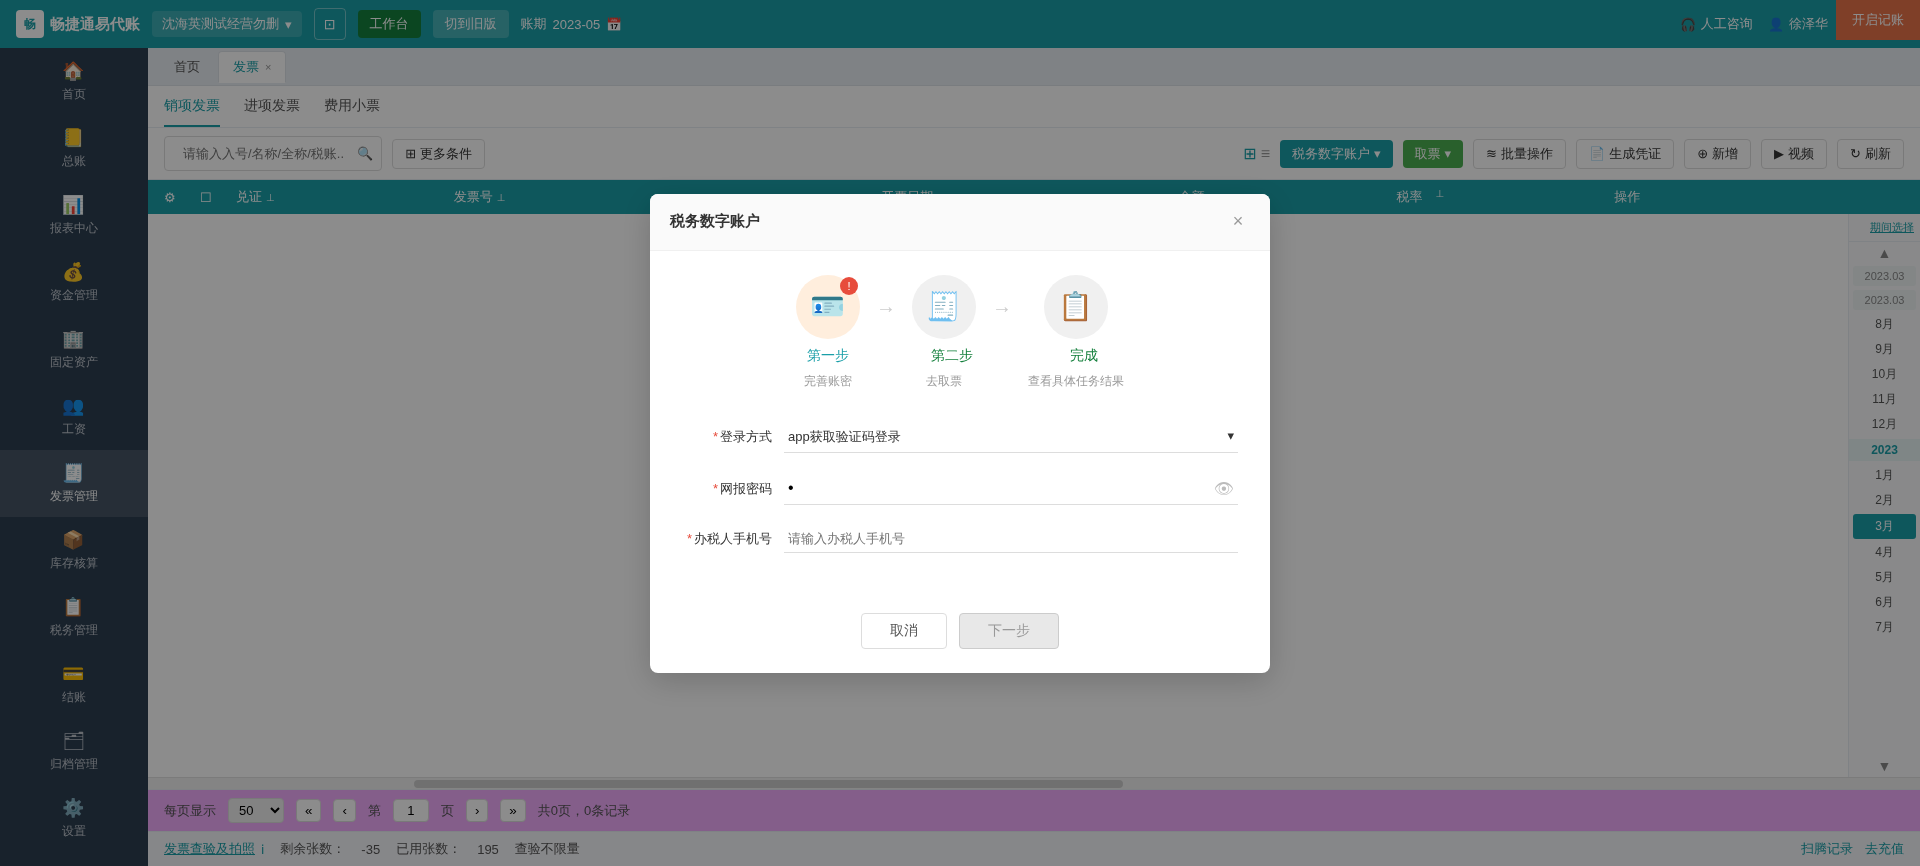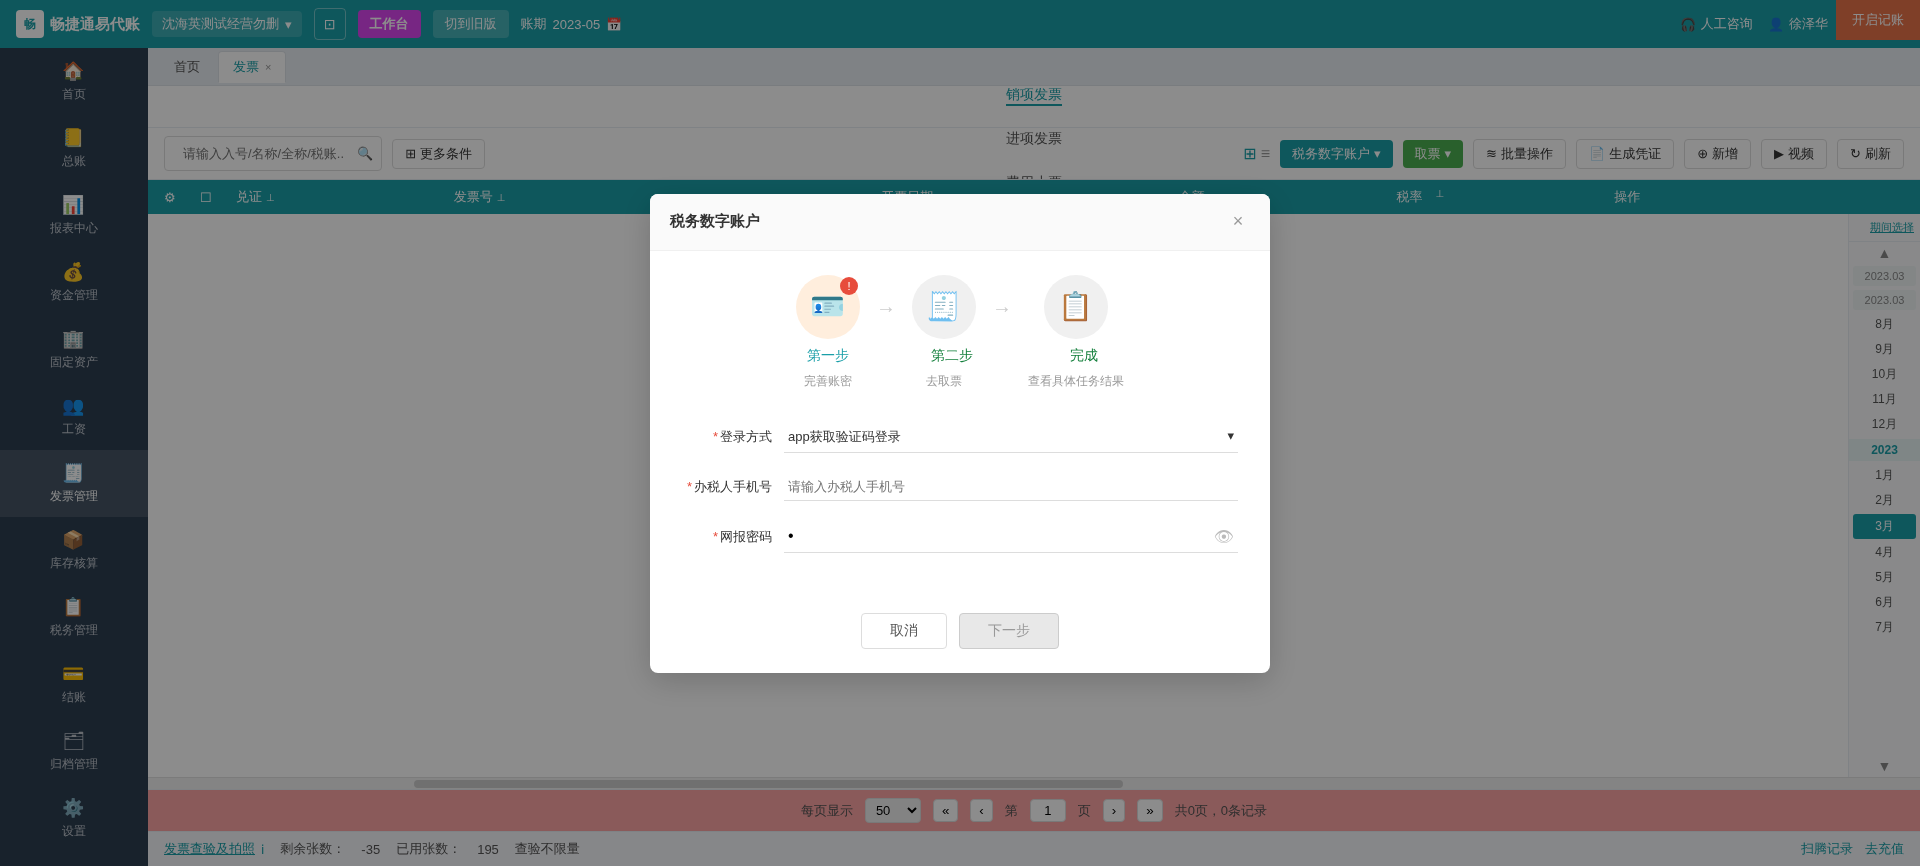--- a/index.html
+++ b/index.html
@@ -44,22 +44,21 @@
     .topbar-btn {
       background: rgba(255,255,255,0.2);
       color: white;
       border: none;
       border-radius: 4px;
       padding: 5px 12px;
       cursor: pointer;
       font-size: 13px;
     }
     .topbar-btn.active {
-      background: #d946ef;
-      font-weight: bold;
+      background: #15803d;
     }
     .period-info {
       color: white;
       font-size: 13px;
       display: flex; align-items: center; gap: 6px;
     }
     .topbar-right {
       margin-left: auto;
       display: flex; align-items: center; gap: 16px;
       color: white;
@@ -207,22 +206,21 @@
 
     
     .page-footer {
       display: flex;
       align-items: center;
       padding: 8px 16px;
       border-top: 1px solid #e8edf2;
       font-size: 13px;
       color: #555;
       gap: 12px;
-      background: #fca5a5;
-      justify-content: center;
+      background: #f0abfc;
     }
     .bottom-bar {
       display: flex;
       align-items: center;
       padding: 8px 16px;
       background: #f5f6fa;
       border-top: 1px solid #e8edf2;
       font-size: 13px;
       color: #555;
       gap: 16px;
@@ -581,21 +579,21 @@
         <span>首页</span>
       </div>
       <div class="tab-item active">
         <span>发票</span>
         <span class="tab-close">×</span>
       </div>
     </div>
 
     <div class="page-area">
 
-      <div style="display:flex; align-items:center; padding: 0 16px; border-bottom:1px solid #e8edf2; height:42px; gap:24px;flex-direction:column;">
+      <div style="display:flex; align-items:center; padding: 0 16px; border-bottom:1px solid #e8edf2; height:42px; gap:24px;">
         <div class="sub-tab active">
           <span>销项发票</span>
         </div>
         <div class="sub-tab">
           <span>进项发票</span>
         </div>
         <div class="sub-tab">
           <span>费用小票</span>
         </div>
       </div>
@@ -799,35 +797,35 @@
           <span class="required">*</span><span>登录方式</span>
         </div>
         <div class="form-select">
           <span>app获取验证码登录</span>
           <span>▾</span>
         </div>
       </div>
 
       <div class="form-field">
         <div class="form-label">
-          <span class="required">*</span><span>办税人手机号</span>
-        </div>
-        <input class="form-input-placeholder" type="text" style="flex: 1 1 0%;" placeholder="请输入办税人手机号">
-      </div>
-
-      <div class="form-field">
-        <div class="form-label">
           <span class="required">*</span><span>网报密码</span>
         </div>
         <div class="form-input">
           <input type="password" value="1" style="border: none; outline: none; background: transparent; font-size: 16px; flex: 1 1 0%; letter-spacing: 4px;">
           <span style="color:#bbb;cursor:pointer;font-size:16px;">👁</span>
         </div>
       </div>
 
+      <div class="form-field">
+        <div class="form-label">
+          <span class="required">*</span><span>办税人手机号</span>
+        </div>
+        <input class="form-input-placeholder" type="text" style="flex: 1 1 0%;" placeholder="请输入办税人手机号">
+      </div>
+
     </div>
 
     <div class="modal-footer">
       <button class="btn-cancel">取消</button>
       <button class="btn-next">下一步</button>
     </div>
   </div>
 </div>
 
 </body></html>

